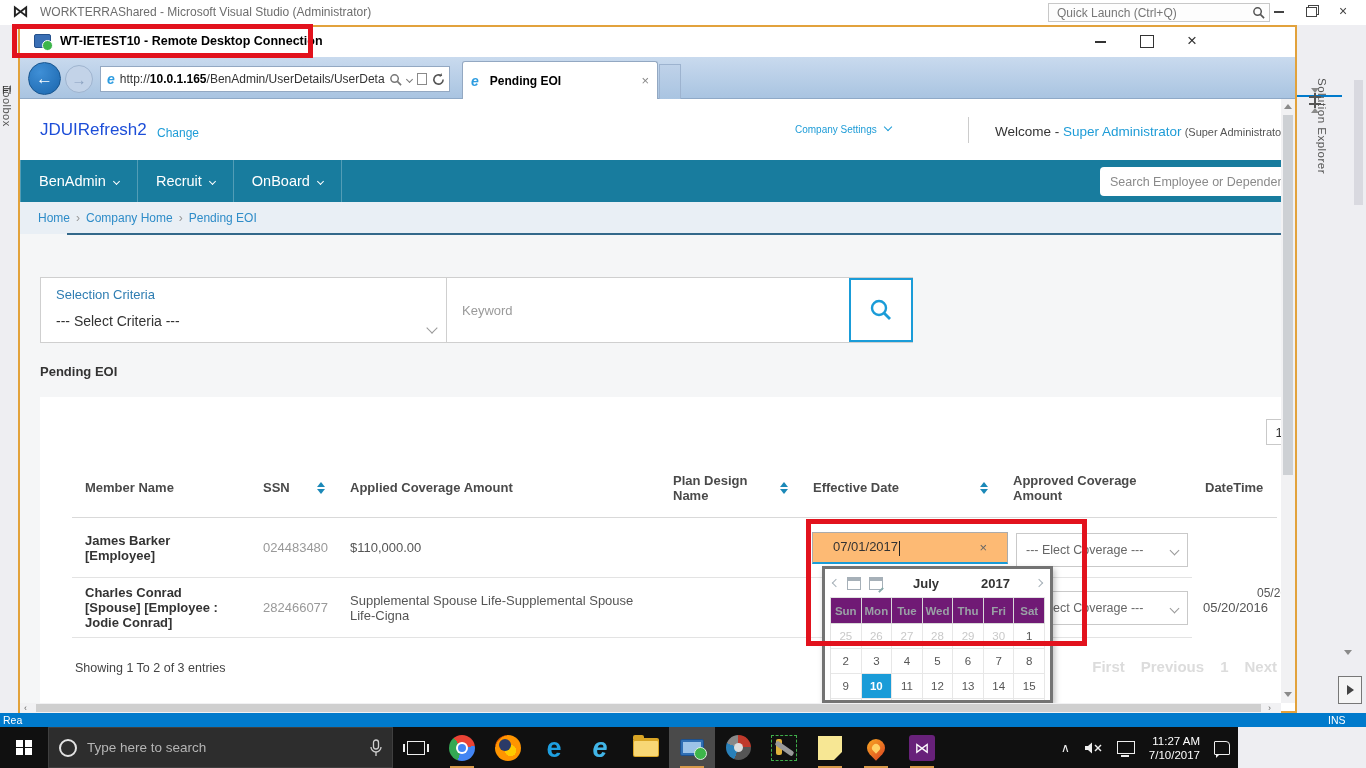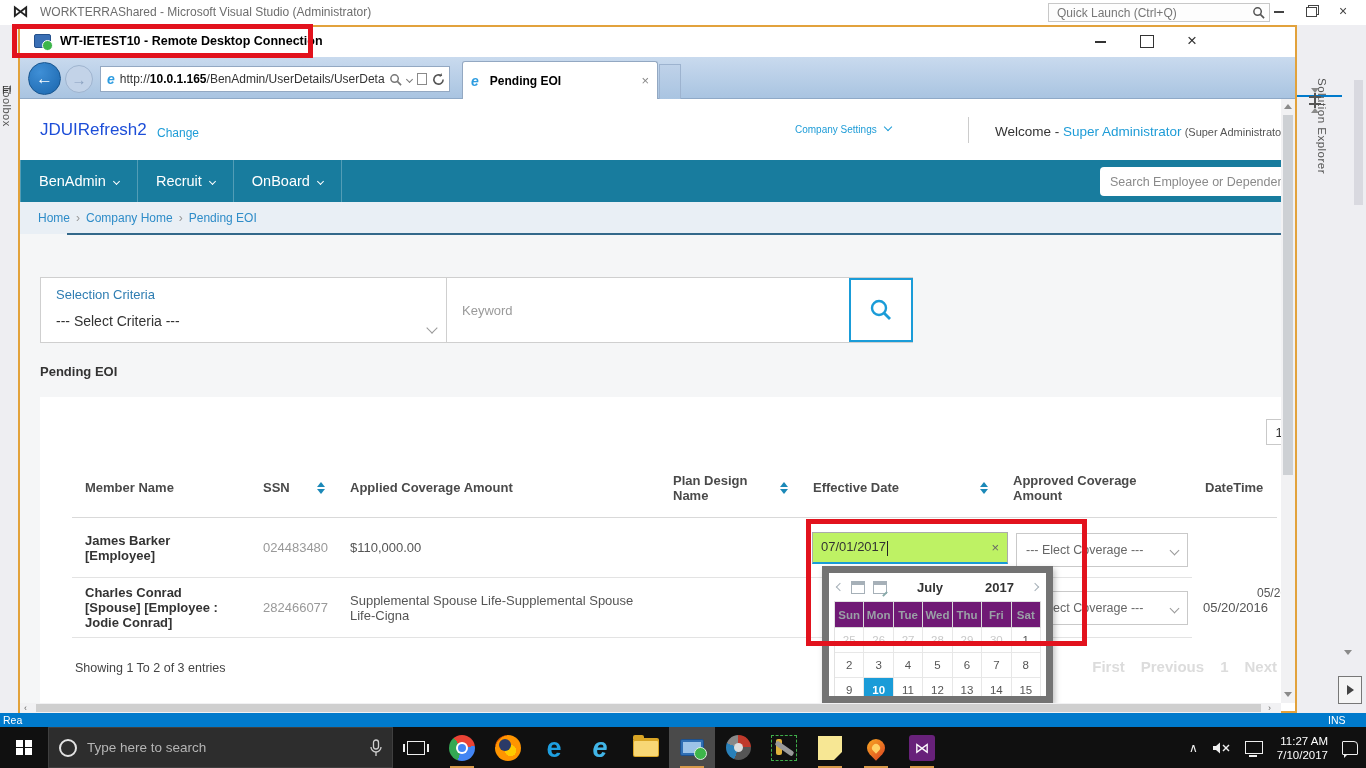--- a/index.html
+++ b/index.html
@@ -116,34 +116,34 @@
   .th .lbl { flex:1; }
   .sort { display:flex; flex-direction:column; gap:2px; }
   .sort .tri-up { border-bottom-color:#1c89b8; border-left-width:4px; border-right-width:4px; }
   .sort .tri-down { border-top-color:#1c89b8; border-left-width:4px; border-right-width:4px; }
   .td { min-height:60px; display:flex; align-items:center; font-size:13px; color:#555; padding:0 12px 0 13px; border-bottom:1px solid #e3e3e3; }
   .td.member { font-weight:bold; color:#333; }
   .td.ssn { color:#999; }
   .tbl-summary { left:55px; top:562px; font-size:12.5px; color:#444; }
   .pagination { left:1060px; top:559px; width:197px; display:flex; gap:16px; justify-content:flex-end; font-size:15px; font-weight:bold; color:#dcdcdc; }
 
-  .date-input { left:792px; top:433px; width:196px; height:32px; background:#bef264; border:1px solid #ababab; border-bottom:2px solid #1a9cd8; display:flex; align-items:center; padding:0 8px; font-size:13px; color:#333; }
+  .date-input { left:792px; top:433px; width:196px; height:32px; background:#fdba74; border:1px solid #ababab; border-bottom:2px solid #1a9cd8; display:flex; align-items:center; padding:0 20px; font-size:13px; color:#333; }
   .date-input .val { flex:1; }
   .caret { display:inline-block; width:1px; height:15px; background:#222; margin-left:1px; vertical-align:middle; }
   .clear-x { color:#666; font-size:13px; }
   .coverage-select { width:172px; height:34px; background:#fff; border:1px solid #c9c9c9; display:flex; align-items:center; padding:0 9px; font-size:12.5px; color:#666; }
   .coverage-select .chev { border-color:#999; width:7px; height:7px; }
   .coverage-select span { flex:1; white-space:nowrap; overflow:hidden; }
   .sel-r1 { position:absolute; left:996px; top:434px; }
   .sel-r2 { position:absolute; left:996px; top:492px; }
   .dt-r1 { position:absolute; left:1237px; top:443px; font-size:12px; color:#555;margin-top:44px; }
   .dt-r2 { position:absolute; left:1183px; top:501px; font-size:13px; color:#555; }
 
   
-  .cal-popup { left:822px; top:566px; width:231px; height:137px; background:#fff; border:7px solid #737373; box-shadow:2px 3px 6px rgba(0,0,0,.25); overflow:hidden; z-index:20; }
+  .cal-popup { left:822px; top:566px; width:231px; height:137px; background:#fff; border:3px solid #737373; box-shadow:2px 3px 6px rgba(0,0,0,.25); overflow:hidden; z-index:20; }
   .cal-header { height:28px; display:flex; align-items:center; padding:0 8px; gap:8px; }
   .cal-ic { width:14px; height:13px; border:1.5px solid #a6b0b8; position:relative; }
   .cal-ic::after { content:""; position:absolute; left:0; top:0; width:100%; height:3px; background:#a6b0b8; }
   .cal-ic.ic2::before { content:""; position:absolute; right:-2px; bottom:-2px; width:6px; height:2px; background:#8aa; transform:rotate(-45deg); }
   .cal-month { font-size:13px; font-weight:bold; color:#333; margin-left:22px; }
   .cal-year { font-size:13px; font-weight:bold; color:#333; margin-left:34px; flex:1; }
   .cal-grid { display:grid; grid-template-columns:repeat(7,1fr); border-top:1px solid #e2e2e2; border-left:1px solid #e2e2e2; margin:0 5px; }
   .cal-cell { height:25px; display:flex; align-items:center; justify-content:center; font-size:11.5px; color:#555; border-right:1px solid #e7e7e7; border-bottom:1px solid #e7e7e7; }
   .cal-head { height:26px; font-weight:bold; color:#9aa0a6; border-right:1px solid #d9d9d9; border-bottom:1px solid #d9d9d9; background:#701a75; }
   .cal-cell.muted { color:#c9c9c9; }
@@ -156,21 +156,21 @@
   .ie-hscroll { left:20px; top:703px; width:1261px; height:10px; background:#f1f1f3; z-index:25; display:flex; align-items:center; }
   .ie-hthumb { position:absolute; left:16px; top:1px; width:1225px; height:8px; background:#cfcfcf; }
   .hs-arrow { position:absolute; top:1px; font-size:9px; color:#666; line-height:8px; }
 
   
   .red-box { border:5px solid #e2121d; z-index:40; }
   .red-box-1 { left:12px; top:24px; width:301px; height:34px; }
   .red-box-2 { left:806px; top:519px; width:281px; height:127px; }
 
   
-  .taskbar { left:0; top:727px; width:1366px; height:41px; background:#101010; display:flex; align-items:stretch; z-index:30; }
+  .taskbar { left:0; top:727px; width:1238px; height:41px; background:#101010; display:flex; align-items:stretch; z-index:30; }
   .tb-start { width:48px; display:flex; align-items:center; justify-content:center; }
   .win-logo { display:grid; grid-template-columns:7px 7px; grid-template-rows:7px 7px; gap:1.5px; }
   .win-logo i { background:#fff; }
   .tb-search { width:345px; background:#2d2d2d; border:1px solid #3f3f3f; display:flex; align-items:center; padding:0 10px; gap:10px; }
   .cortana-ring { width:18px; height:18px; border:2px solid #e3e3e3; border-radius:50%; }
   .tb-search-text { flex:1; font-size:13.5px; color:#b5b5b5; }
   .tb-cell { width:46px; display:flex; align-items:center; justify-content:center; position:relative; }
   .tb-cell.open::after { content:""; position:absolute; left:11px; bottom:0; width:24px; height:2.5px; background:#d79a4a; }
   .tb-cell.active { background:#4a4a4a; }
   .taskview-ic { width:18px; height:14px; border:1.5px solid #eee; position:relative; }

